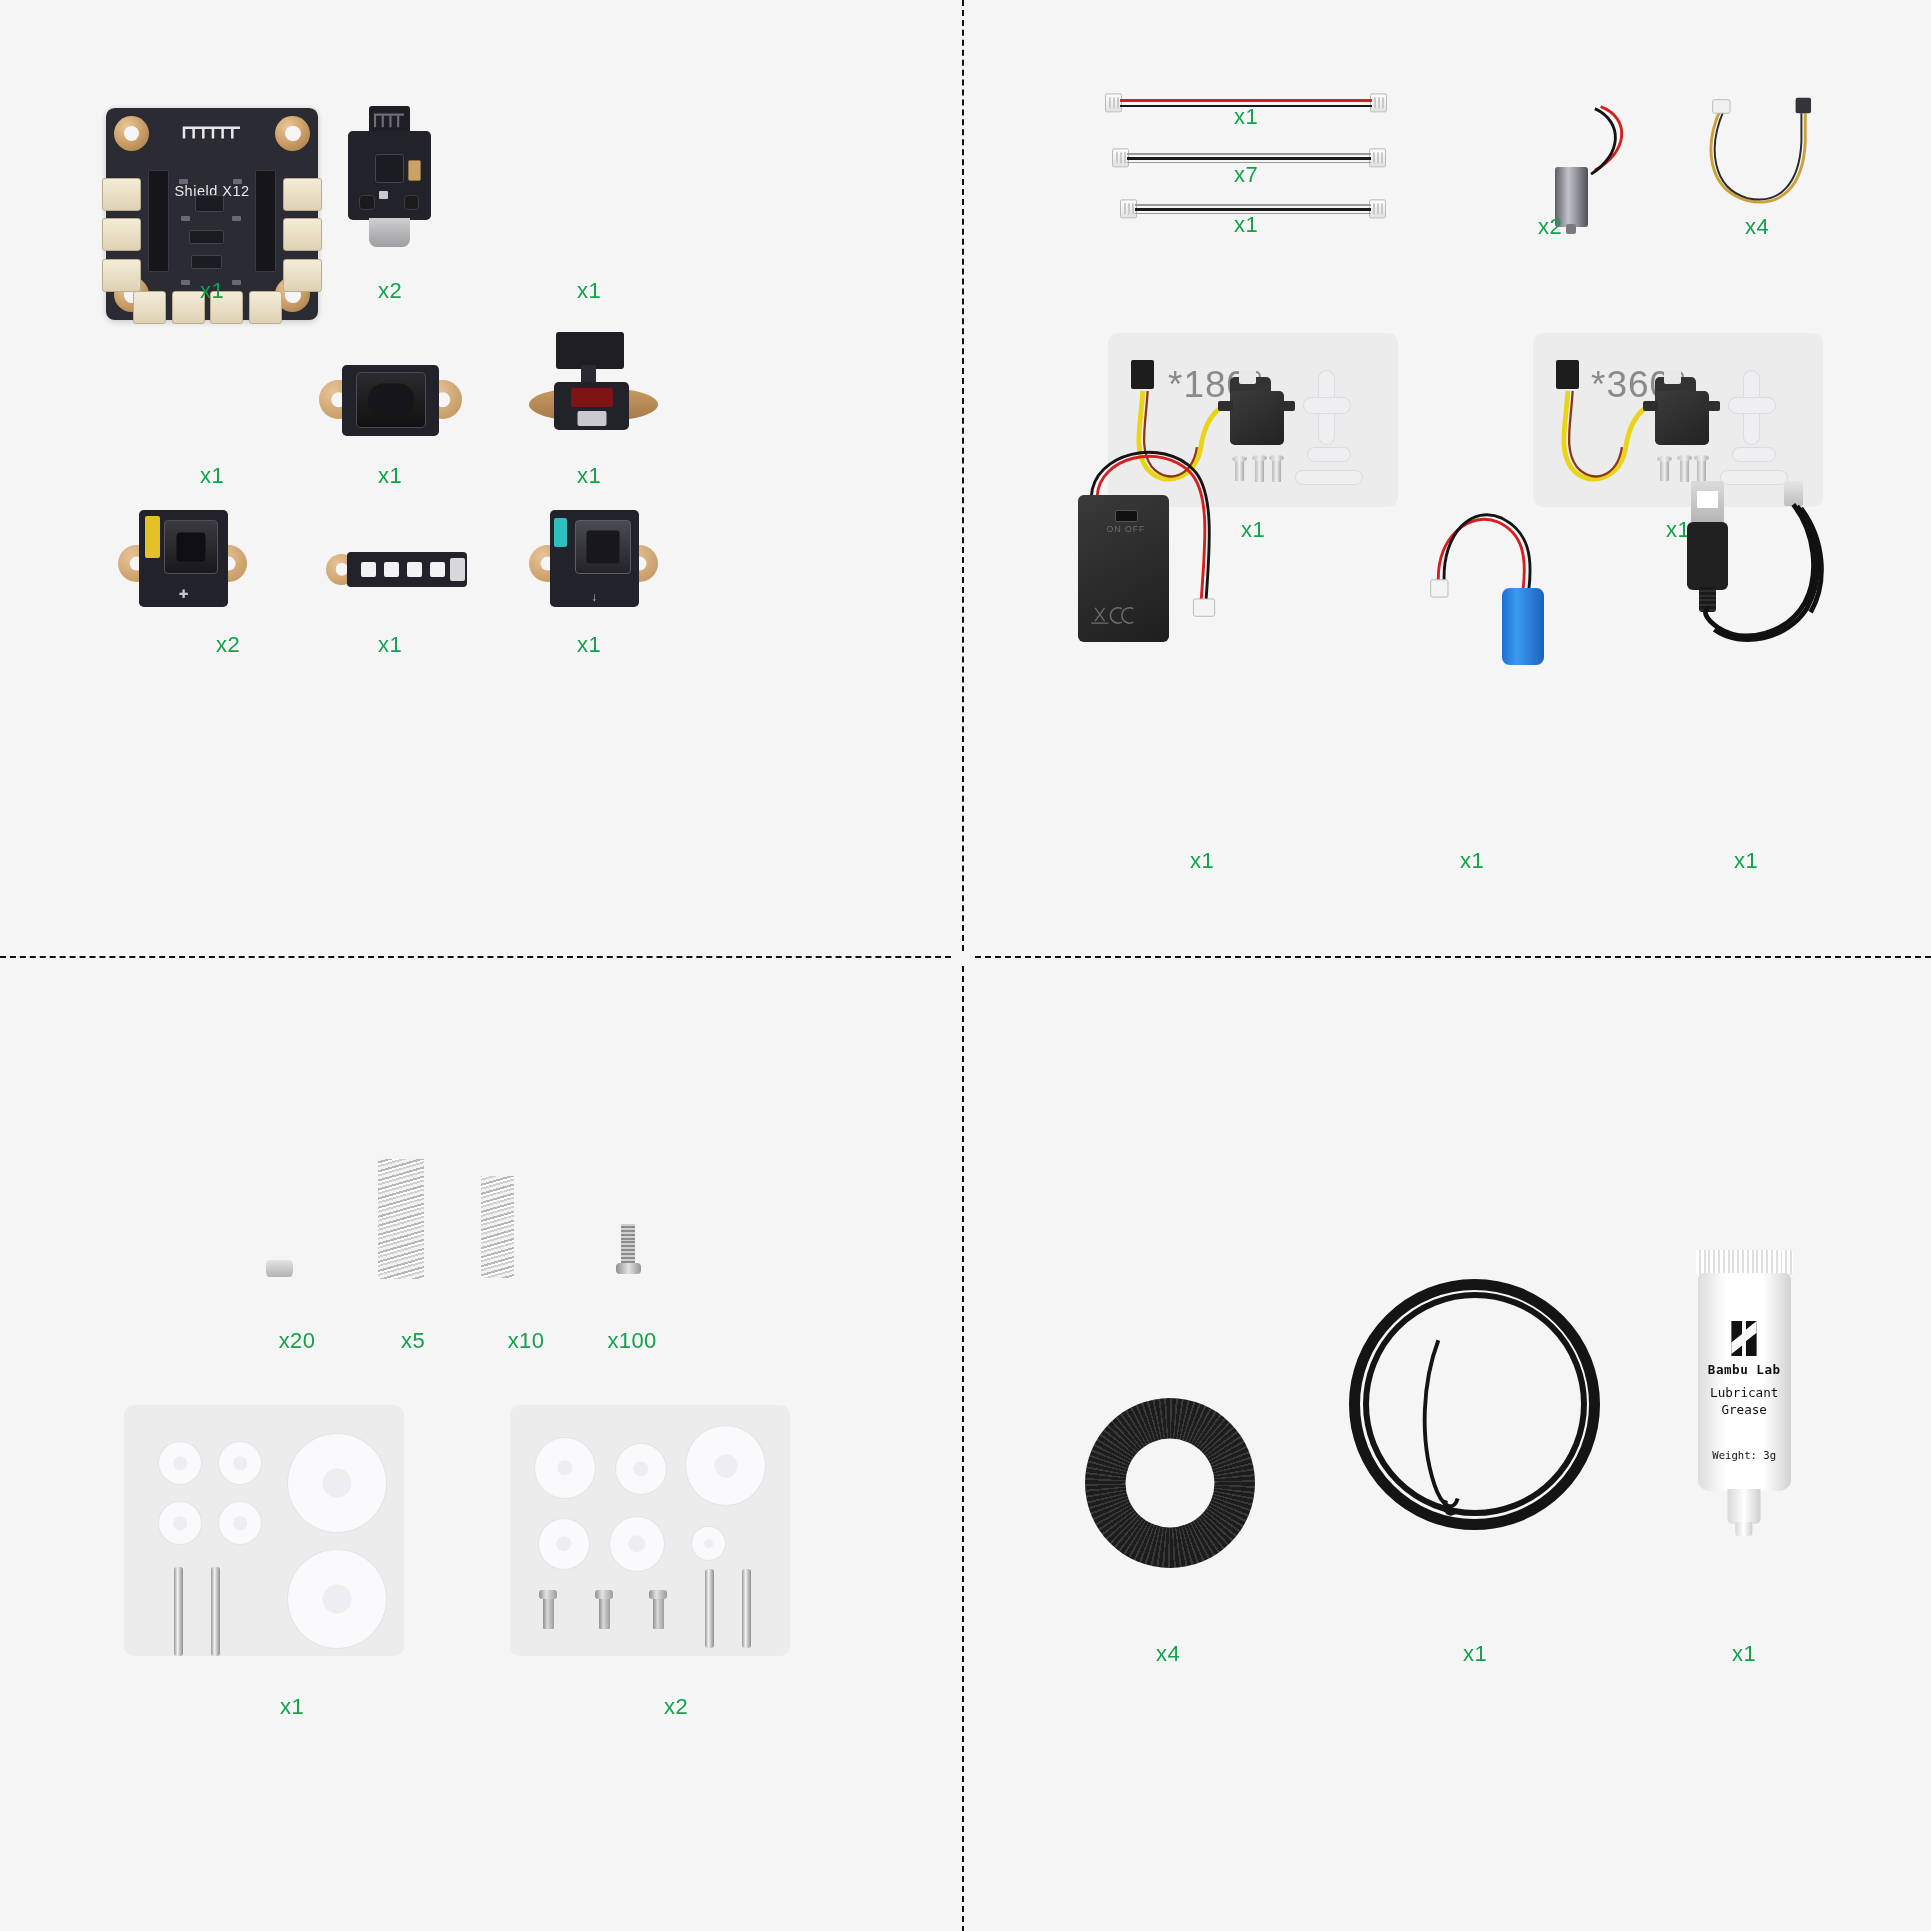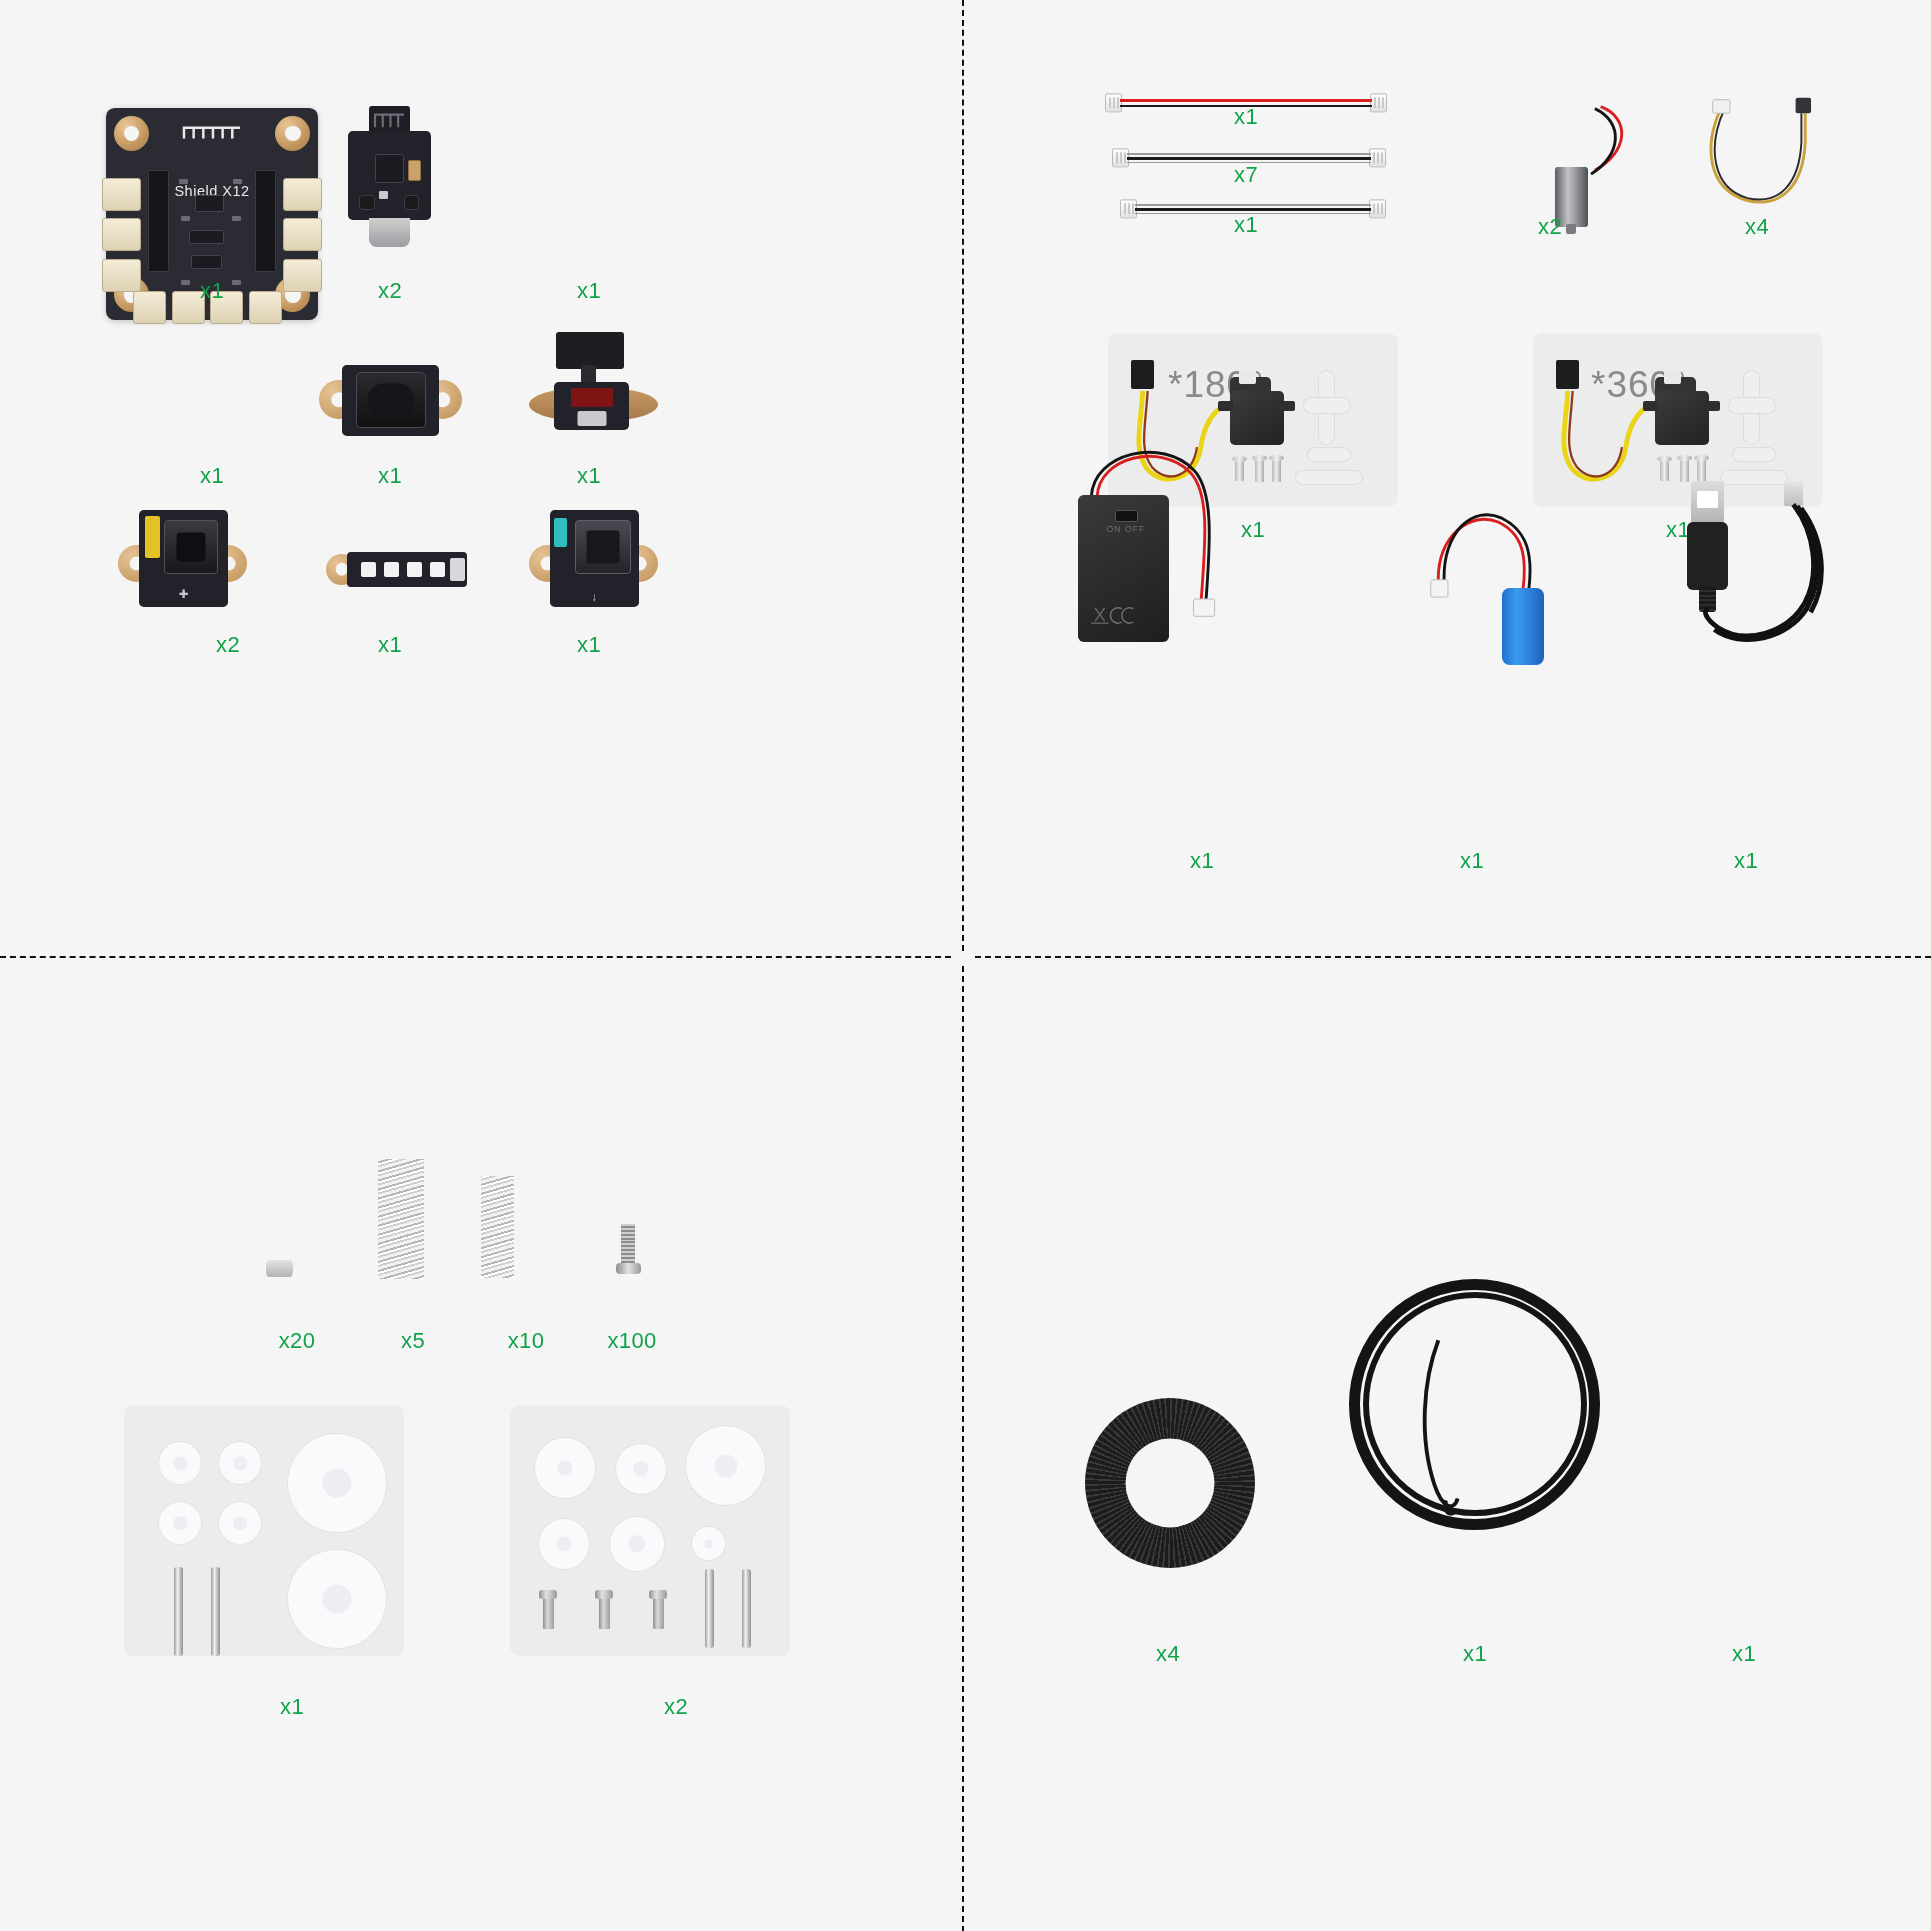--- a/index.html
+++ b/index.html
@@ -634,16 +634,33 @@
   <div class="item" style="left:1330px;top:1265px;width:290px;height:299px;">
     <div class="wire-coil" style="left:19.3px;top:13.5px;width:251px;height:251px;"></div>
     <div class="wire-coil" style="left:33px;top:27px;width:224px;height:224px;border-width:6.8px;"></div>
     <svg viewBox="0 0 300 310" style="position:absolute;left:0;top:0;width:290px;height:299px;">
       <path d="M112 78 C96 120 92 180 108 228 C116 252 128 256 132 242" fill="none" stroke="#141414" stroke-width="4"></path>
       <path d="M120 244 C116 256 124 262 132 254" fill="none" stroke="#141414" stroke-width="4"></path>
     </svg>
   </div>
   <div class="qty" style="left:1475px;top:1641px;">x1</div>
 
+  <div class="item" style="left:1688px;top:1250px;width:112px;height:290px;">
+    <div class="grease-cap" style="left:7.7px;top:0;width:97px;height:25px;"></div>
+    <div class="grease-tube" style="left:9.7px;top:23px;width:93px;height:218px;">
+      <svg class="brand-mark" style="top:46px;" viewBox="0 0 34 40">
+        <path d="M4 2 H15 V38 H4 Z" fill="#111"></path>
+        <path d="M19 2 H30 V38 H19 Z" fill="#111"></path>
+        <path d="M15 14 L30 2 V14 L15 26 Z" fill="#f7f7f7"></path>
+        <path d="M4 24 L19 12 V24 L4 36 Z" fill="#f7f7f7"></path>
+      </svg>
+      <div class="grease-text" style="top:89px;font-size:12.6px;font-weight:bold;letter-spacing:0.5px;">Bambu Lab</div>
+      <div class="grease-text" style="top:112px;font-size:12.6px;">Lubricant</div>
+      <div class="grease-text" style="top:129px;font-size:12.6px;">Grease</div>
+      <div class="grease-text" style="top:176px;font-size:10.6px;">Weight: 3g</div>
+    </div>
+    <div class="grease-nozzle" style="top:239px;width:33px;height:35px;border-radius:0 0 4.8px 4.8px;"></div>
+    <div class="grease-nozzle" style="top:272px;width:17.4px;height:13.5px;border-radius:0 0 2.9px 2.9px;"></div>
+  </div>
   <div class="qty" style="left:1744px;top:1641px;">x1</div>
 
 </div>
 
 
 </body></html>

